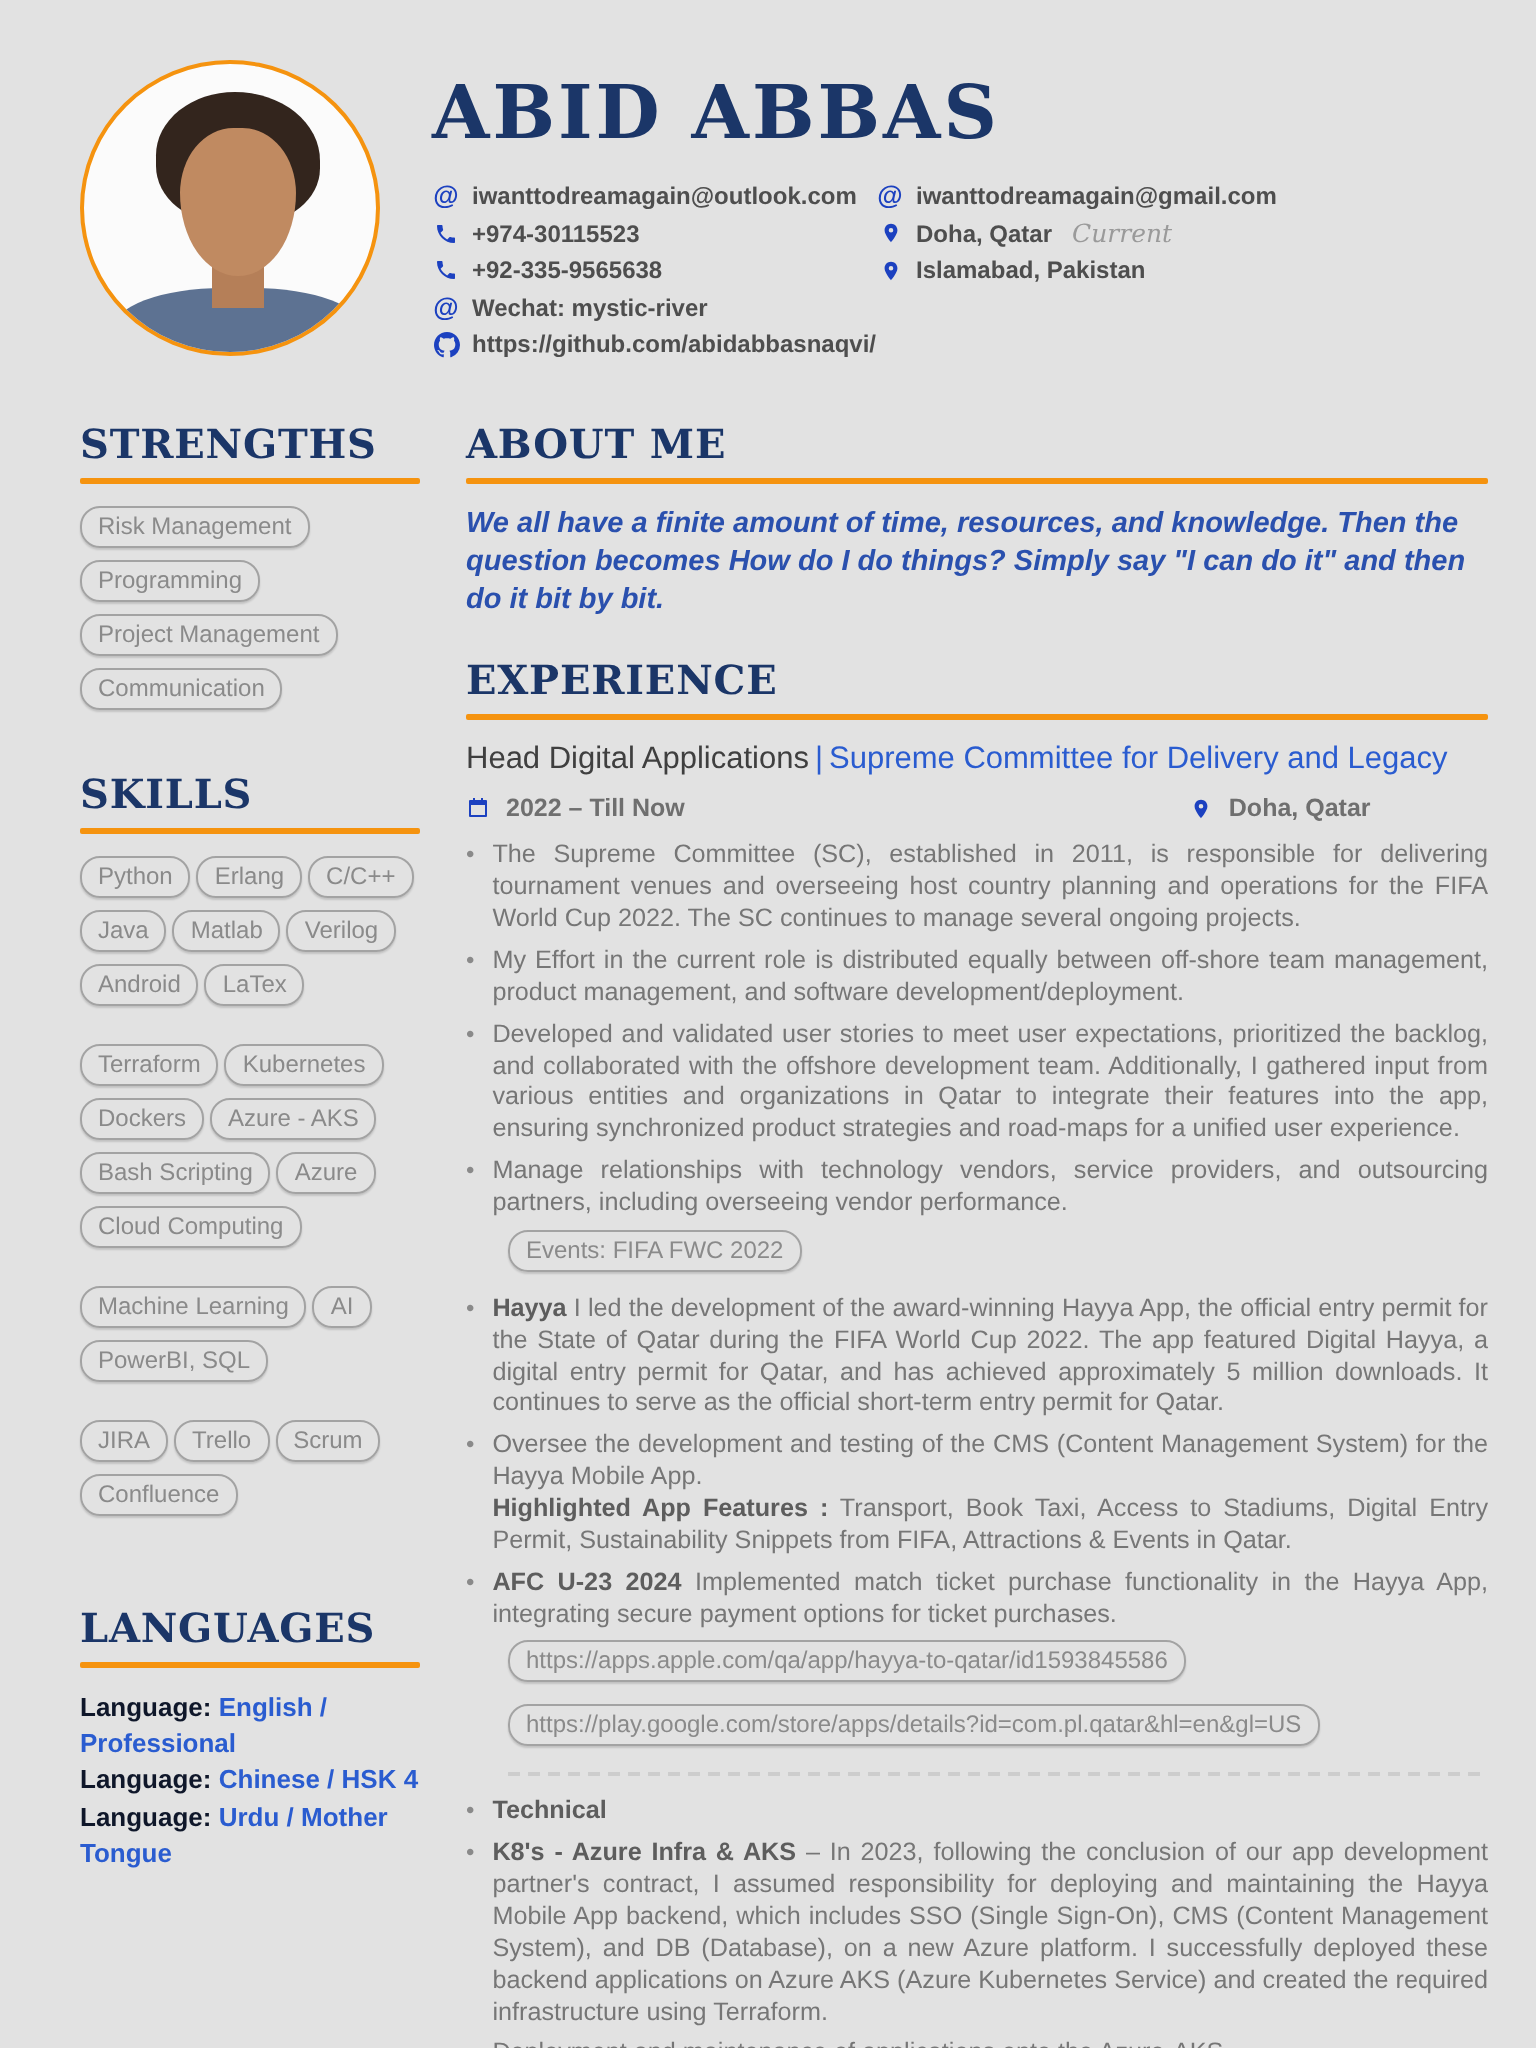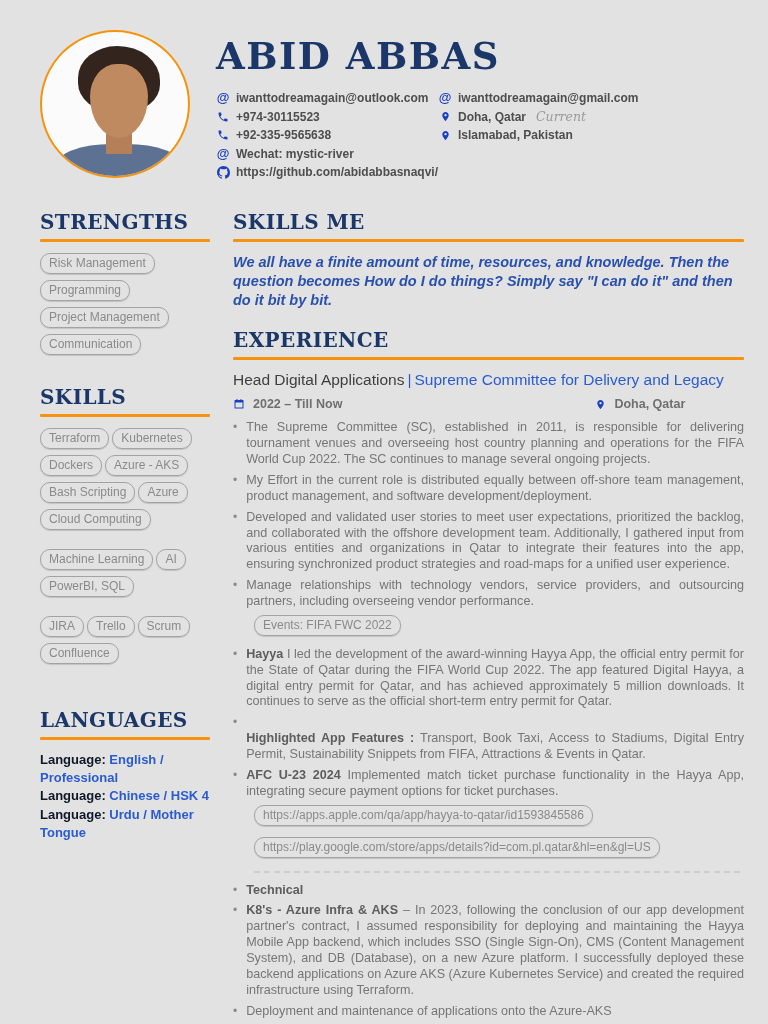--- a/index.html
+++ b/index.html
@@ -150,37 +150,38 @@
   <div class="columns">
 
     <div class="left">
       <h2 class="section">STRENGTHS</h2>
       <div class="rule"></div>
       <div><span class="pill">Risk Management</span><span class="pill">Programming</span><span class="pill">Project Management</span><span class="pill">Communication</span></div>
 
       <h2 class="section mt-skills">SKILLS</h2>
       <div class="rule"></div>
       <div>
+          <div class="pill-group"><span class="pill">Python</span><span class="pill">Erlang</span><span class="pill">C/C++</span><span class="pill">Java</span><span class="pill">Matlab</span><span class="pill">Verilog</span><span class="pill">Android</span><span class="pill">LaTex</span></div>
           <div class="pill-group"><span class="pill">Terraform</span><span class="pill">Kubernetes</span><span class="pill">Dockers</span><span class="pill">Azure - AKS</span><span class="pill">Bash Scripting</span><span class="pill">Azure</span><span class="pill">Cloud Computing</span></div>
           <div class="pill-group"><span class="pill">Machine Learning</span><span class="pill">AI</span><span class="pill">PowerBI, SQL</span></div>
           <div class="pill-group"><span class="pill">JIRA</span><span class="pill">Trello</span><span class="pill">Scrum</span><span class="pill">Confluence</span></div>
         </div>
 
       <h2 class="section mt-lang">LANGUAGES</h2>
       <div class="rule"></div>
       <div>
           <div class="lang-line"><span class="lang-label">Language:</span> <span class="lang-value">English / Professional</span></div>
           <div class="lang-line"><span class="lang-label">Language:</span> <span class="lang-value">Chinese / HSK 4</span></div>
           <div class="lang-line"><span class="lang-label">Language:</span> <span class="lang-value">Urdu / Mother Tongue</span></div>
         </div>
 
     </div>
 
     <div class="right">
-      <h2 class="section">SKILLS ME</h2>
+      <h2 class="section">ABOUT ME</h2>
       <div class="rule"></div>
       <p class="about-text">We all have a finite amount of time, resources, and knowledge. Then the question becomes How do I do things? Simply say "I can do it" and then do it bit by bit.</p>
 
       <h2 class="section mt-exp">EXPERIENCE</h2>
       <div class="rule"></div>
 
       <div class="job-title">
         <span class="job-role">Head Digital Applications</span><span class="job-sep">|</span><span class="job-company">Supreme Committee for Delivery and Legacy</span>
       </div>
 
@@ -220,21 +221,21 @@
             <span class="dot">•</span>
             <div class="btext"><span>Manage relationships with technology vendors, service providers, and outsourcing partners, including overseeing vendor performance.</span></div>
           </div>
           <div class="tags-row"><span class="pill">Events: FIFA FWC 2022</span></div>
           <div class="bullet">
             <span class="dot">•</span>
             <div class="btext"><b>Hayya</b><span> I led the development of the award-winning Hayya App, the official entry permit for the State of Qatar during the FIFA World Cup 2022. The app featured Digital Hayya, a digital entry permit for Qatar, and has achieved approximately 5 million downloads. It continues to serve as the official short-term entry permit for Qatar.</span></div>
           </div>
           <div class="bullet">
             <span class="dot">•</span>
-            <div class="btext"><br><b>Highlighted App Features :</b><span> Transport, Book Taxi, Access to Stadiums, Digital Entry Permit, Sustainability Snippets from FIFA, Attractions &amp; Events in Qatar.</span></div>
+            <div class="btext"><span>Oversee the development and testing of the CMS (Content Management System) for the Hayya Mobile App.</span><br><b>Highlighted App Features :</b><span> Transport, Book Taxi, Access to Stadiums, Digital Entry Permit, Sustainability Snippets from FIFA, Attractions &amp; Events in Qatar.</span></div>
           </div>
           <div class="bullet">
             <span class="dot">•</span>
             <div class="btext"><b>AFC U-23 2024</b><span> Implemented match ticket purchase functionality in the Hayya App, integrating secure payment options for ticket purchases.</span></div>
           </div>
           <div class="tags-row"><span class="pill linkpill">https://apps.apple.com/qa/app/hayya-to-qatar/id1593845586</span></div>
           <div class="tags-row"><span class="pill linkpill">https://play.google.com/store/apps/details?id=com.pl.qatar&amp;hl=en&amp;gl=US</span></div>
           <div class="divider"></div>
           <div class="bullet">
             <span class="dot">•</span>

